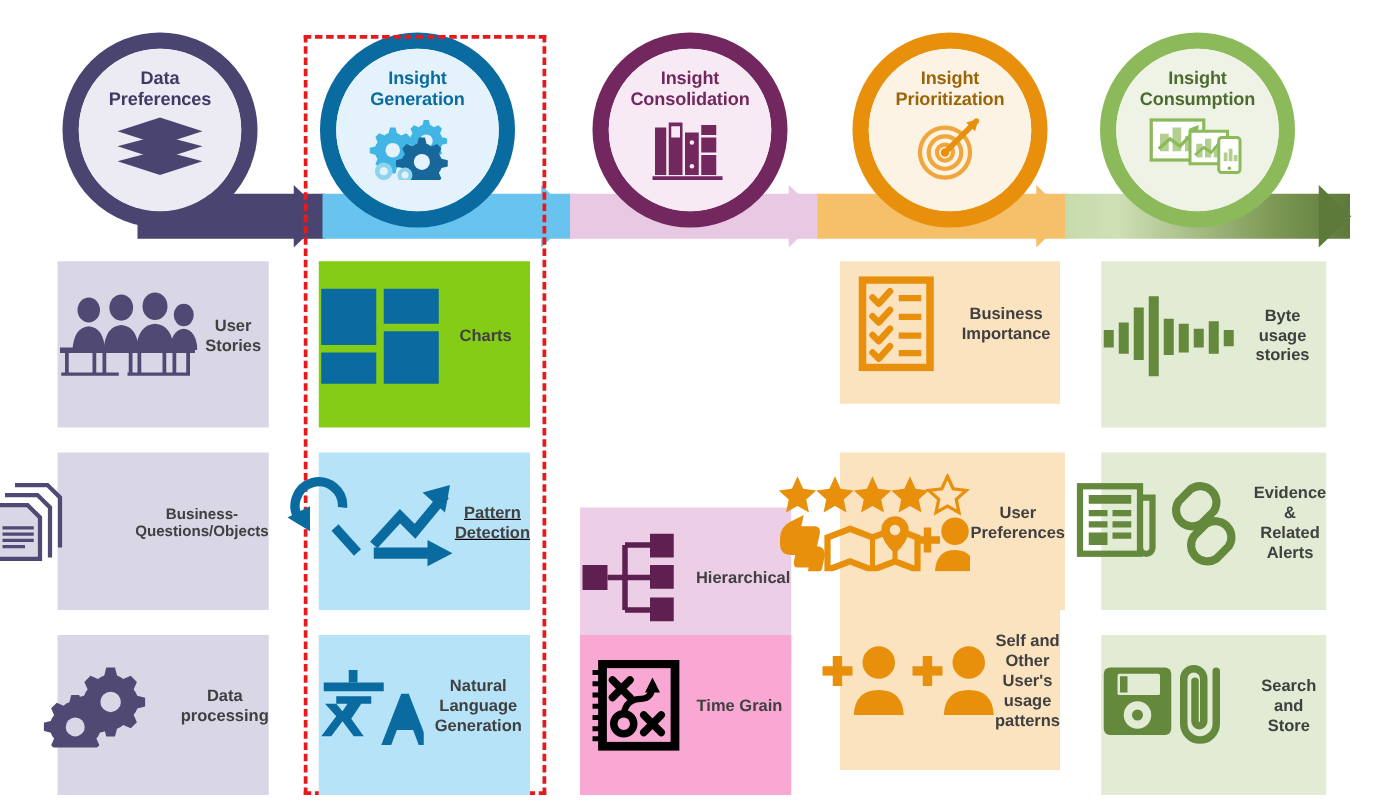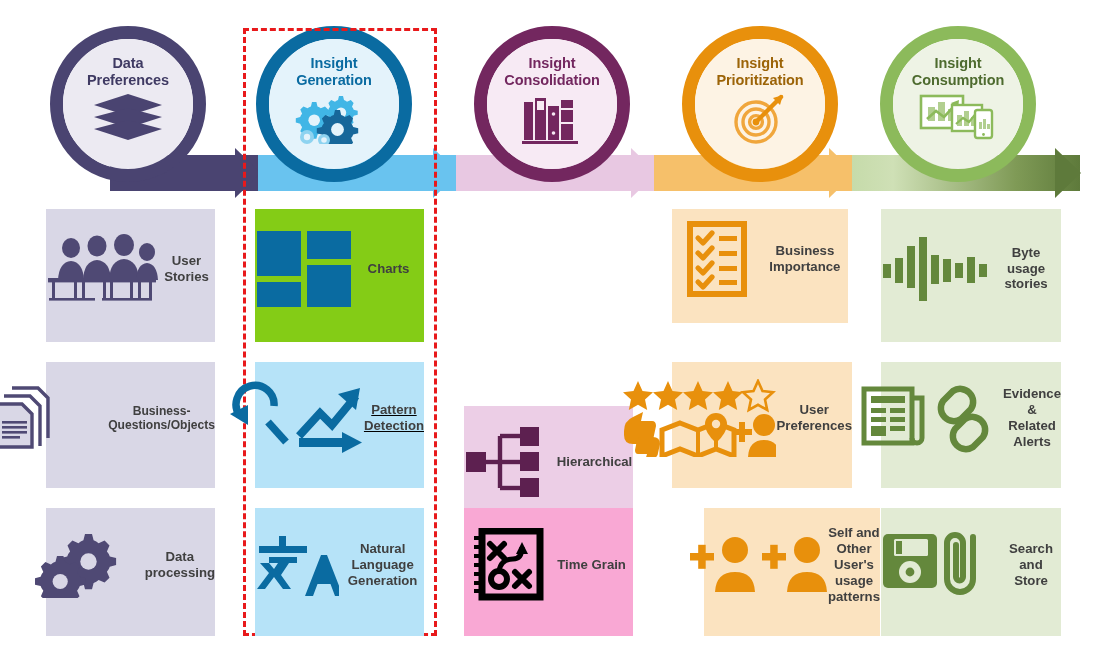--- a/index.html
+++ b/index.html
@@ -496,21 +496,21 @@
           <rect x="112" y="50" width="20" height="6"></rect>
           <rect x="119" y="43" width="6" height="20"></rect>
           <circle cx="144" cy="46" r="11"></circle>
           <path d="M128 78 q1-17 16-17 q15 0 16 17 z"></path>
         </g>
       </svg>
     </div>
     <div class="card-label">User Preferences</div>
   </div>
 
-  <div class="card" style="left:672px; top:508px; width:176px; height:128px; background:#fbe3c0;margin-left:32px;">
+  <div class="card" style="left:672px; top:488px; width:176px; height:128px; background:#fbe3c0;">
     <div class="card-icon">
       <svg width="140" height="58" viewBox="0 0 140 58">
         <g fill="#e8900c">
           <rect x="2" y="17" width="24" height="7.5"></rect>
           <rect x="10.2" y="8.8" width="7.5" height="24"></rect>
           <circle cx="47" cy="14" r="13"></circle>
           <path d="M27 56 q1-20 20-20 q19 0 20 20 z"></path>
           <rect x="74" y="17" width="24" height="7.5"></rect>
           <rect x="82.2" y="8.8" width="7.5" height="24"></rect>
           <circle cx="119" cy="14" r="13"></circle>

